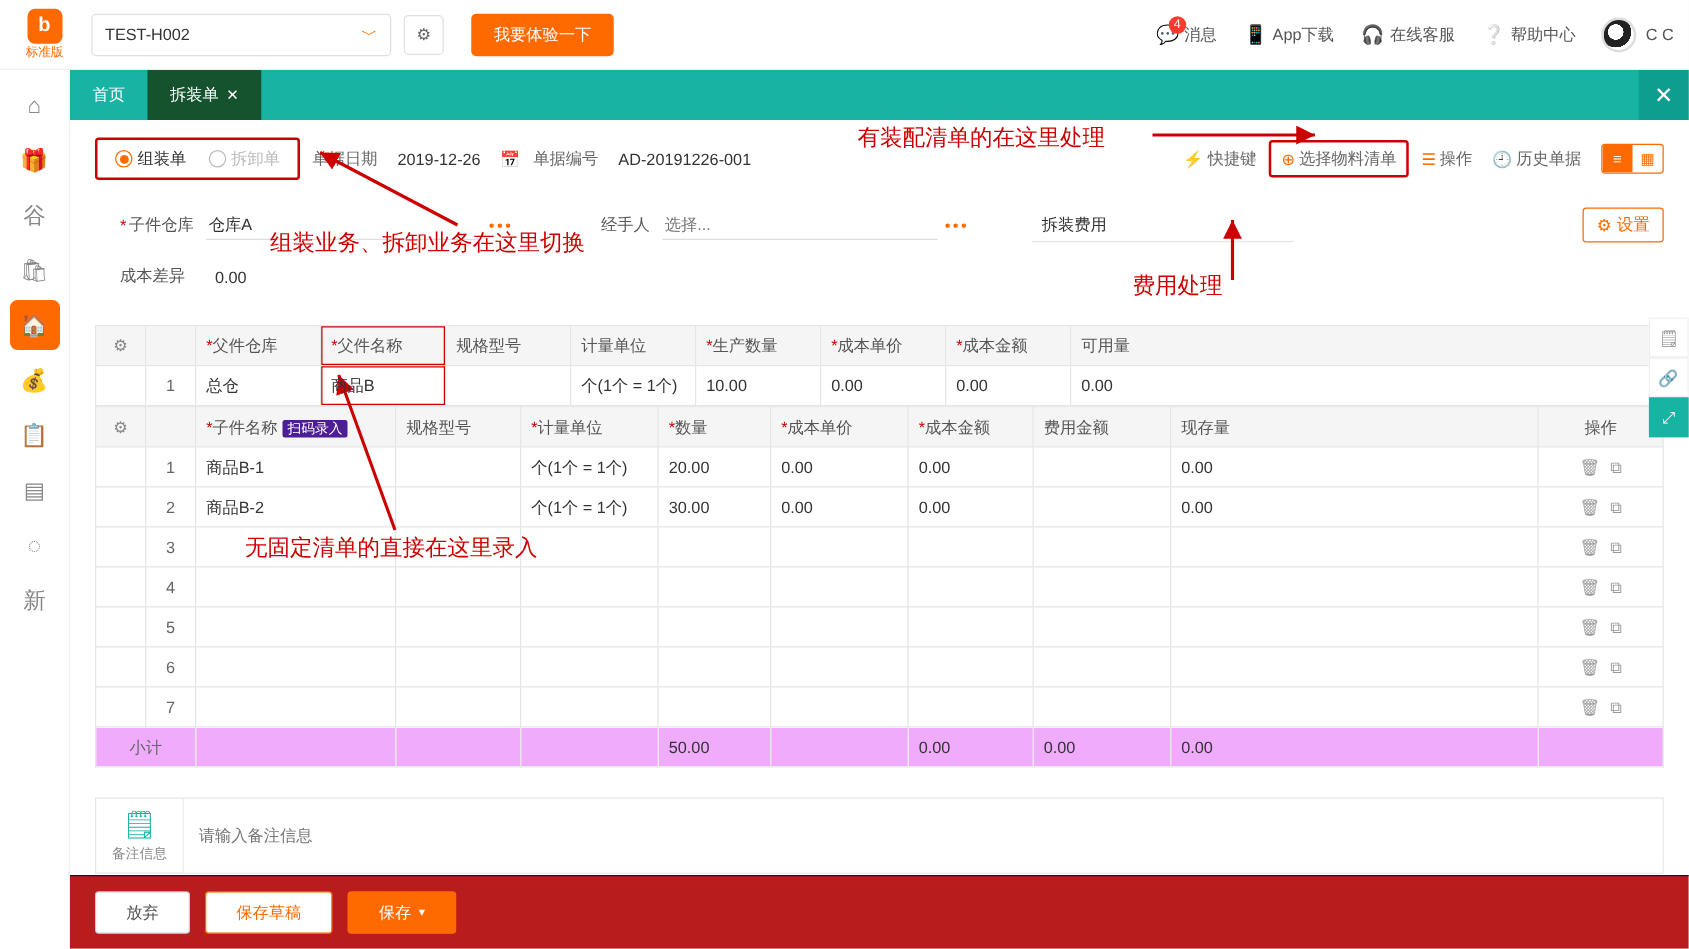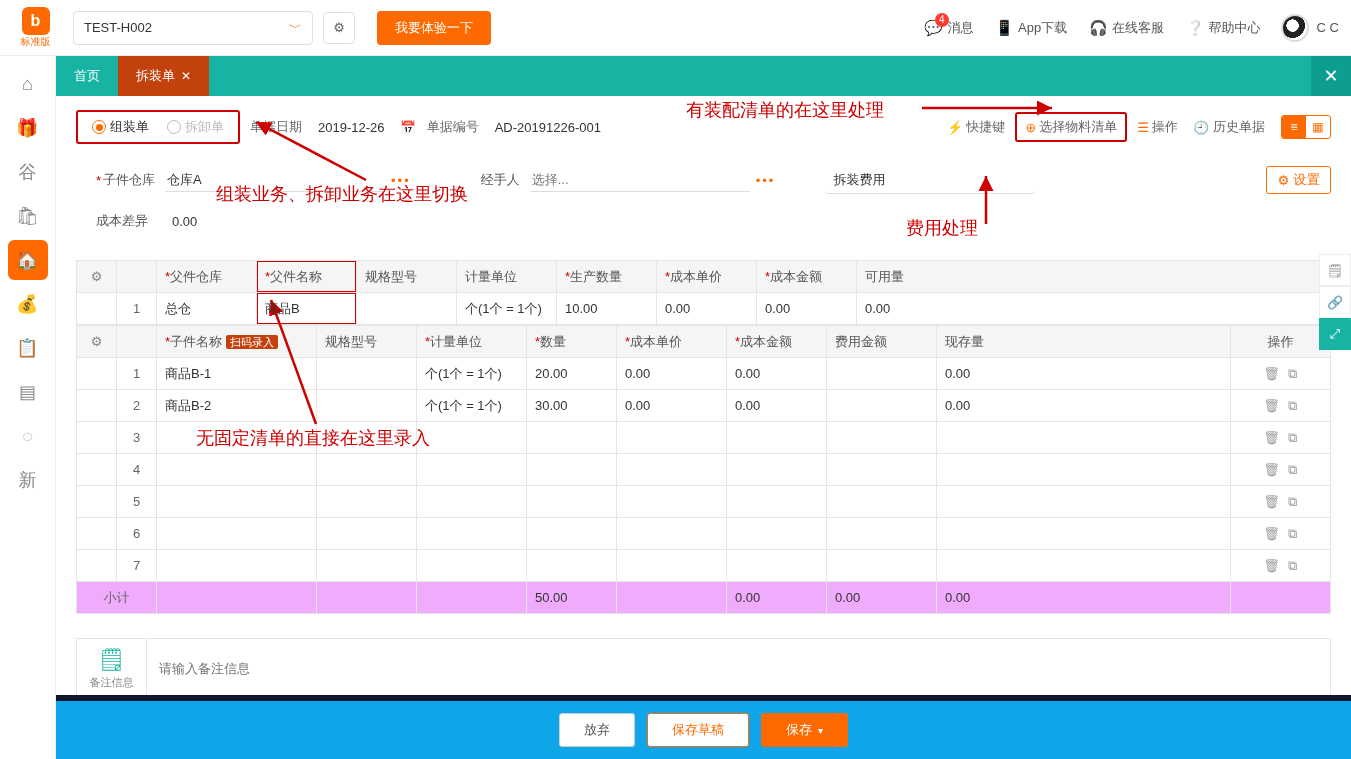--- a/index.html
+++ b/index.html
@@ -24,21 +24,21 @@
 
 .shell { display: flex; height: calc(100vh - 56px); }
 .leftnav { width: 56px; background: #fff; border-right: 1px solid #eee; display: flex; flex-direction: column; align-items: center; padding-top: 6px; }
 .nav-ic { width: 40px; height: 40px; display: flex; align-items: center; justify-content: center; color: #888; border-radius: 6px; margin: 2px 0; cursor: pointer; font-size: 18px; }
 .nav-ic.active { background: #ff6a00; color: #fff; }
 
 
 .main { flex: 1; display: flex; flex-direction: column; background: #f5f5f5; position: relative; }
 .tabbar { height: 40px; background: #17b3a3; display: flex; align-items: stretch; }
 .tab { padding: 0 18px; display: flex; align-items: center; color: #fff; cursor: pointer; font-size: 13px; }
-.tab.active { background: #c2410c; }
+.tab.active { background: #14532d; }
 .tab .close { margin-left: 6px; font-size: 12px; }
 .tabbar-spacer { flex: 1; }
 .tabbar-close { width: 40px; display: flex; align-items: center; justify-content: center; color: #fff; cursor: pointer; background: #0e9e8f; font-size: 18px; }
 
 .page { flex: 1; background: #fff; margin: 0; padding: 14px 20px; overflow: auto; position: relative; }
 
 
 .formrow { display: flex; align-items: center; gap: 10px; flex-wrap: wrap; }
 .radio-box { border: 2px solid #cc0000; border-radius: 3px; padding: 6px 14px; display: flex; align-items: center; gap: 18px; }
 .radio { display: flex; align-items: center; gap: 4px; cursor: pointer; }
@@ -74,35 +74,35 @@
 
 
 table { border-collapse: collapse; width: 100%; table-layout: fixed; }
 th, td { border: 1px solid #e5e5e5; padding: 0 8px; height: 32px; text-align: left; font-weight: normal; font-size: 13px; overflow: hidden; white-space: nowrap; }
 th { background: #f5f5f5; color: #555; }
 th .star { color: #cc0000; }
 .t1 { margin-top: 30px; }
 .t2 { margin-top: 0; }
 .gear-cell { width: 40px; text-align: center; color: #888; }
 .num-cell { width: 40px; text-align: center; color: #666; }
-.scan-tag { background: #c2410c; color: #fff; font-size: 11px; padding: 1px 4px; border-radius: 2px; margin-left: 4px; }
+.scan-tag { background: #4c1d95; color: #fff; font-size: 11px; padding: 1px 4px; border-radius: 2px; margin-left: 4px; }
 .ops-cell { text-align: center; }
 .op-ic { color: #999; margin: 0 4px; cursor: pointer; }
 .red-cell-box { position: relative; }
 .red-cell-box::after { content: ""; position: absolute; inset: -1px; border: 2px solid #cc0000; pointer-events: none; }
 tr.subtotal td { background: #f0abfc; font-weight: 500; }
 
 
 .remark-area { margin-top: 24px; border: 1px solid #e5e5e5; display: flex; }
 .remark-left { width: 70px; border-right: 1px solid #e5e5e5; display: flex; flex-direction: column; align-items: center; justify-content: center; padding: 8px 0; color: #17b3a3; }
 .remark-left .ril { font-size: 11px; color: #888; margin-top: 2px; }
 .remark-input { flex: 1; border: none; padding: 10px 12px; font-size: 13px; color: #666; outline: none; resize: none; }
 
 
-.footer { border-top: 6px solid #0f172a; padding: 12px 20px; display: flex; justify-content: center; gap: 12px; background: #0ea5e9; }
+.footer { border-top: 1px solid #0f172a; padding: 12px 20px; display: flex; justify-content: flex-start; gap: 12px; background: #b91c1c; }
 .btn { height: 34px; padding: 0 24px; border-radius: 3px; cursor: pointer; font-size: 13px; display: flex; align-items: center; }
 .btn.ghost { background: #fff; border: 1px solid #ccc; color: #555; }
 .btn.outline { background: #fff; border: 1px solid #ff6a00; color: #ff6a00; }
 .btn.primary { background: #ff6a00; border: 1px solid #ff6a00; color: #fff; }
 .btn .dd { margin-left: 6px; font-size: 10px; }
 
 
 .right-rail { position: fixed; right: 0; top: 254px; display: flex; flex-direction: column; }
 .rr-ic { width: 32px; height: 32px; display: flex; align-items: center; justify-content: center; background: #fff; border: 1px solid #eee; color: #888; cursor: pointer; }
 .rr-ic.active { background: #17b3a3; color: #fff; border-color: #17b3a3; }

